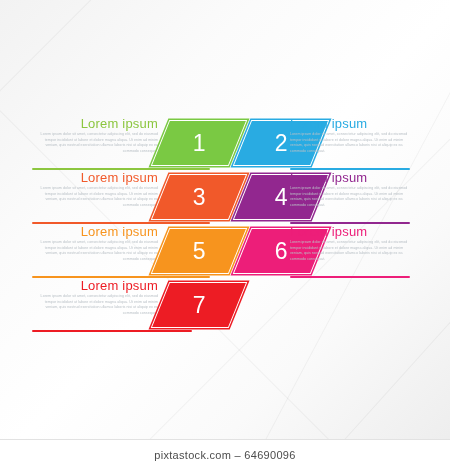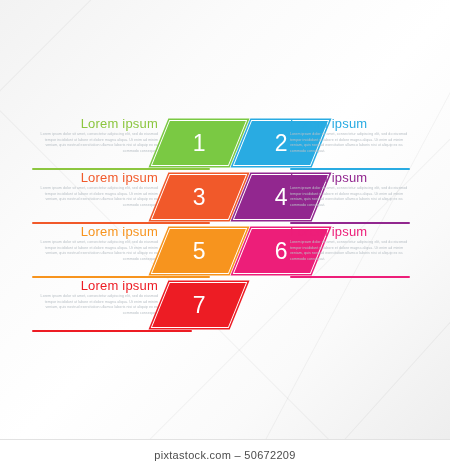--- a/index.html
+++ b/index.html
@@ -228,16 +228,16 @@
     </div>
     <div class="rule left" style="background: rgb(237, 28, 36); top: 50px; width: 160px;"></div>
 
     <div class="shape only" style="background: rgb(237, 28, 36); color: rgb(237, 28, 36);">
       <span class="num">7</span>
     </div>
   </div>
 
 
   <div class="wm-strip">
-    <span>pixtastock.com – 50672209</span>
+    <span>pixtastock.com – 64690096</span>
   </div>
 
 </div>
 
 </body></html>

